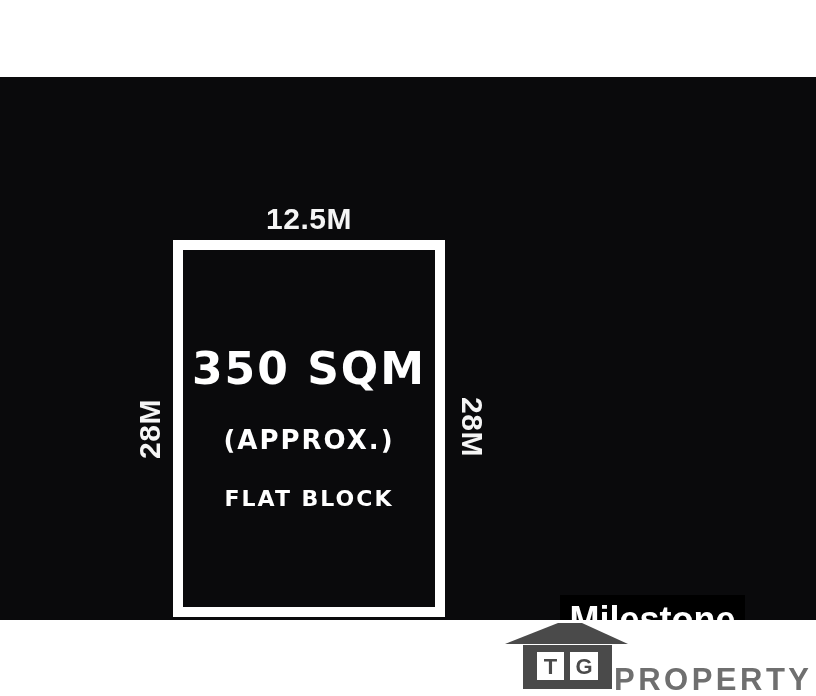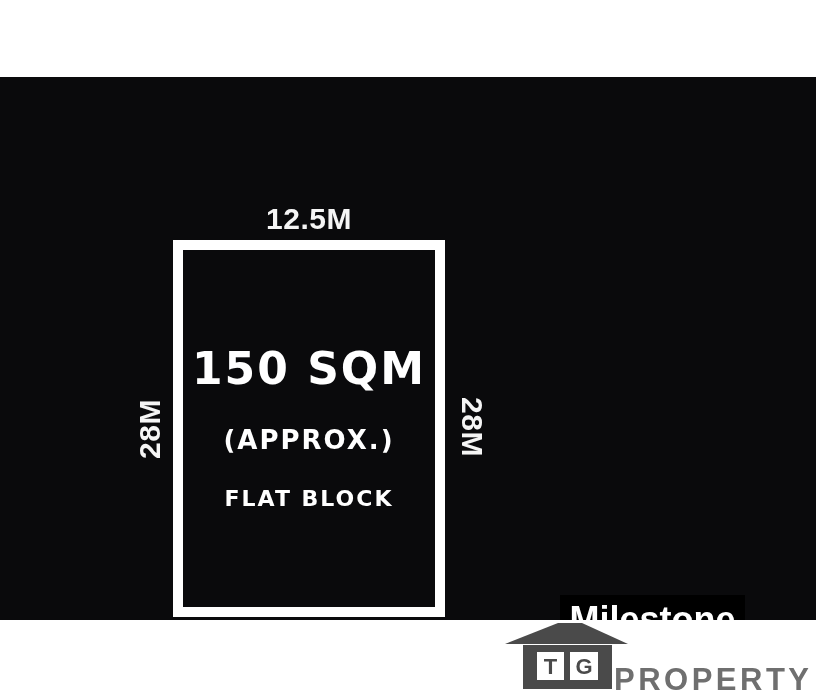--- a/index.html
+++ b/index.html
@@ -81,21 +81,21 @@
     <div class="plot-rect"></div>
 
     <div class="dim-label dim-top">12.5M</div>
 
     <div class="dim-label dim-bottom">12.5M</div>
 
     <div class="dim-label dim-left">28M</div>
 
     <div class="dim-label dim-right">28M</div>
 
-    <div class="inner-text area-text">150 SQM</div>
+    <div class="inner-text area-text">350 SQM</div>
 
     <div class="inner-text flat-text">FLAT BLOCK</div>
 
     <div class="inner-text approx-text">(APPROX.)</div>
 
     <div class="agency-box">
       <div class="agency-name">Milestone</div>
       <div class="agency-underline" style="background: rgb(204, 23, 23);"></div>
       <div class="agency-tagline">Real Estate</div>
     </div>

